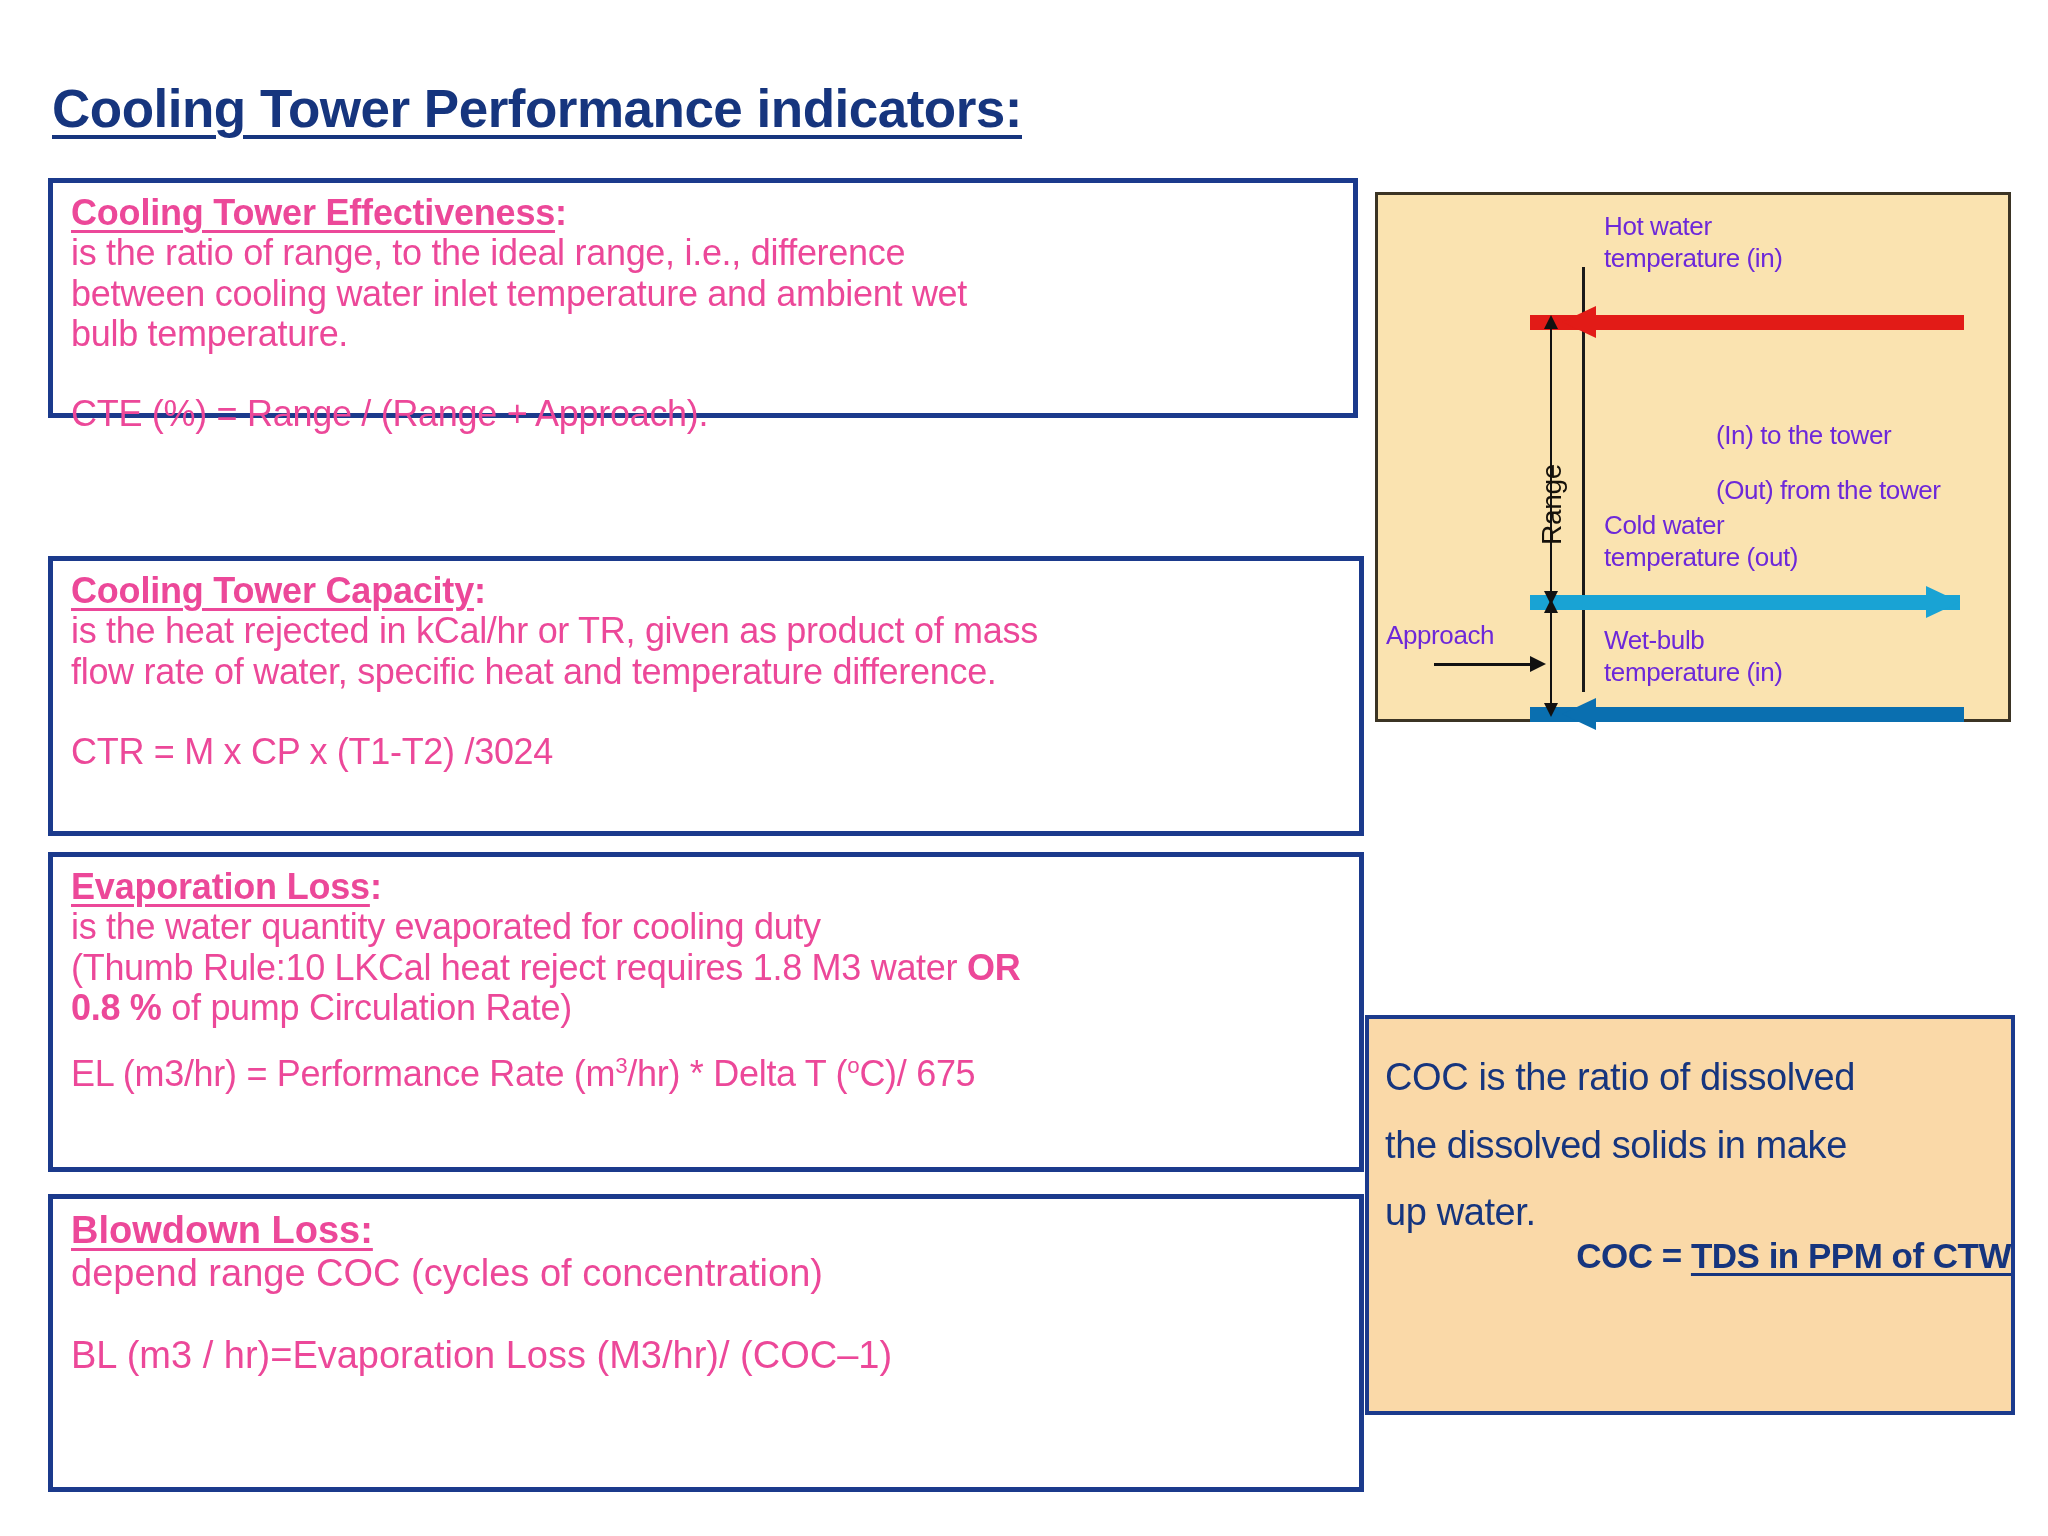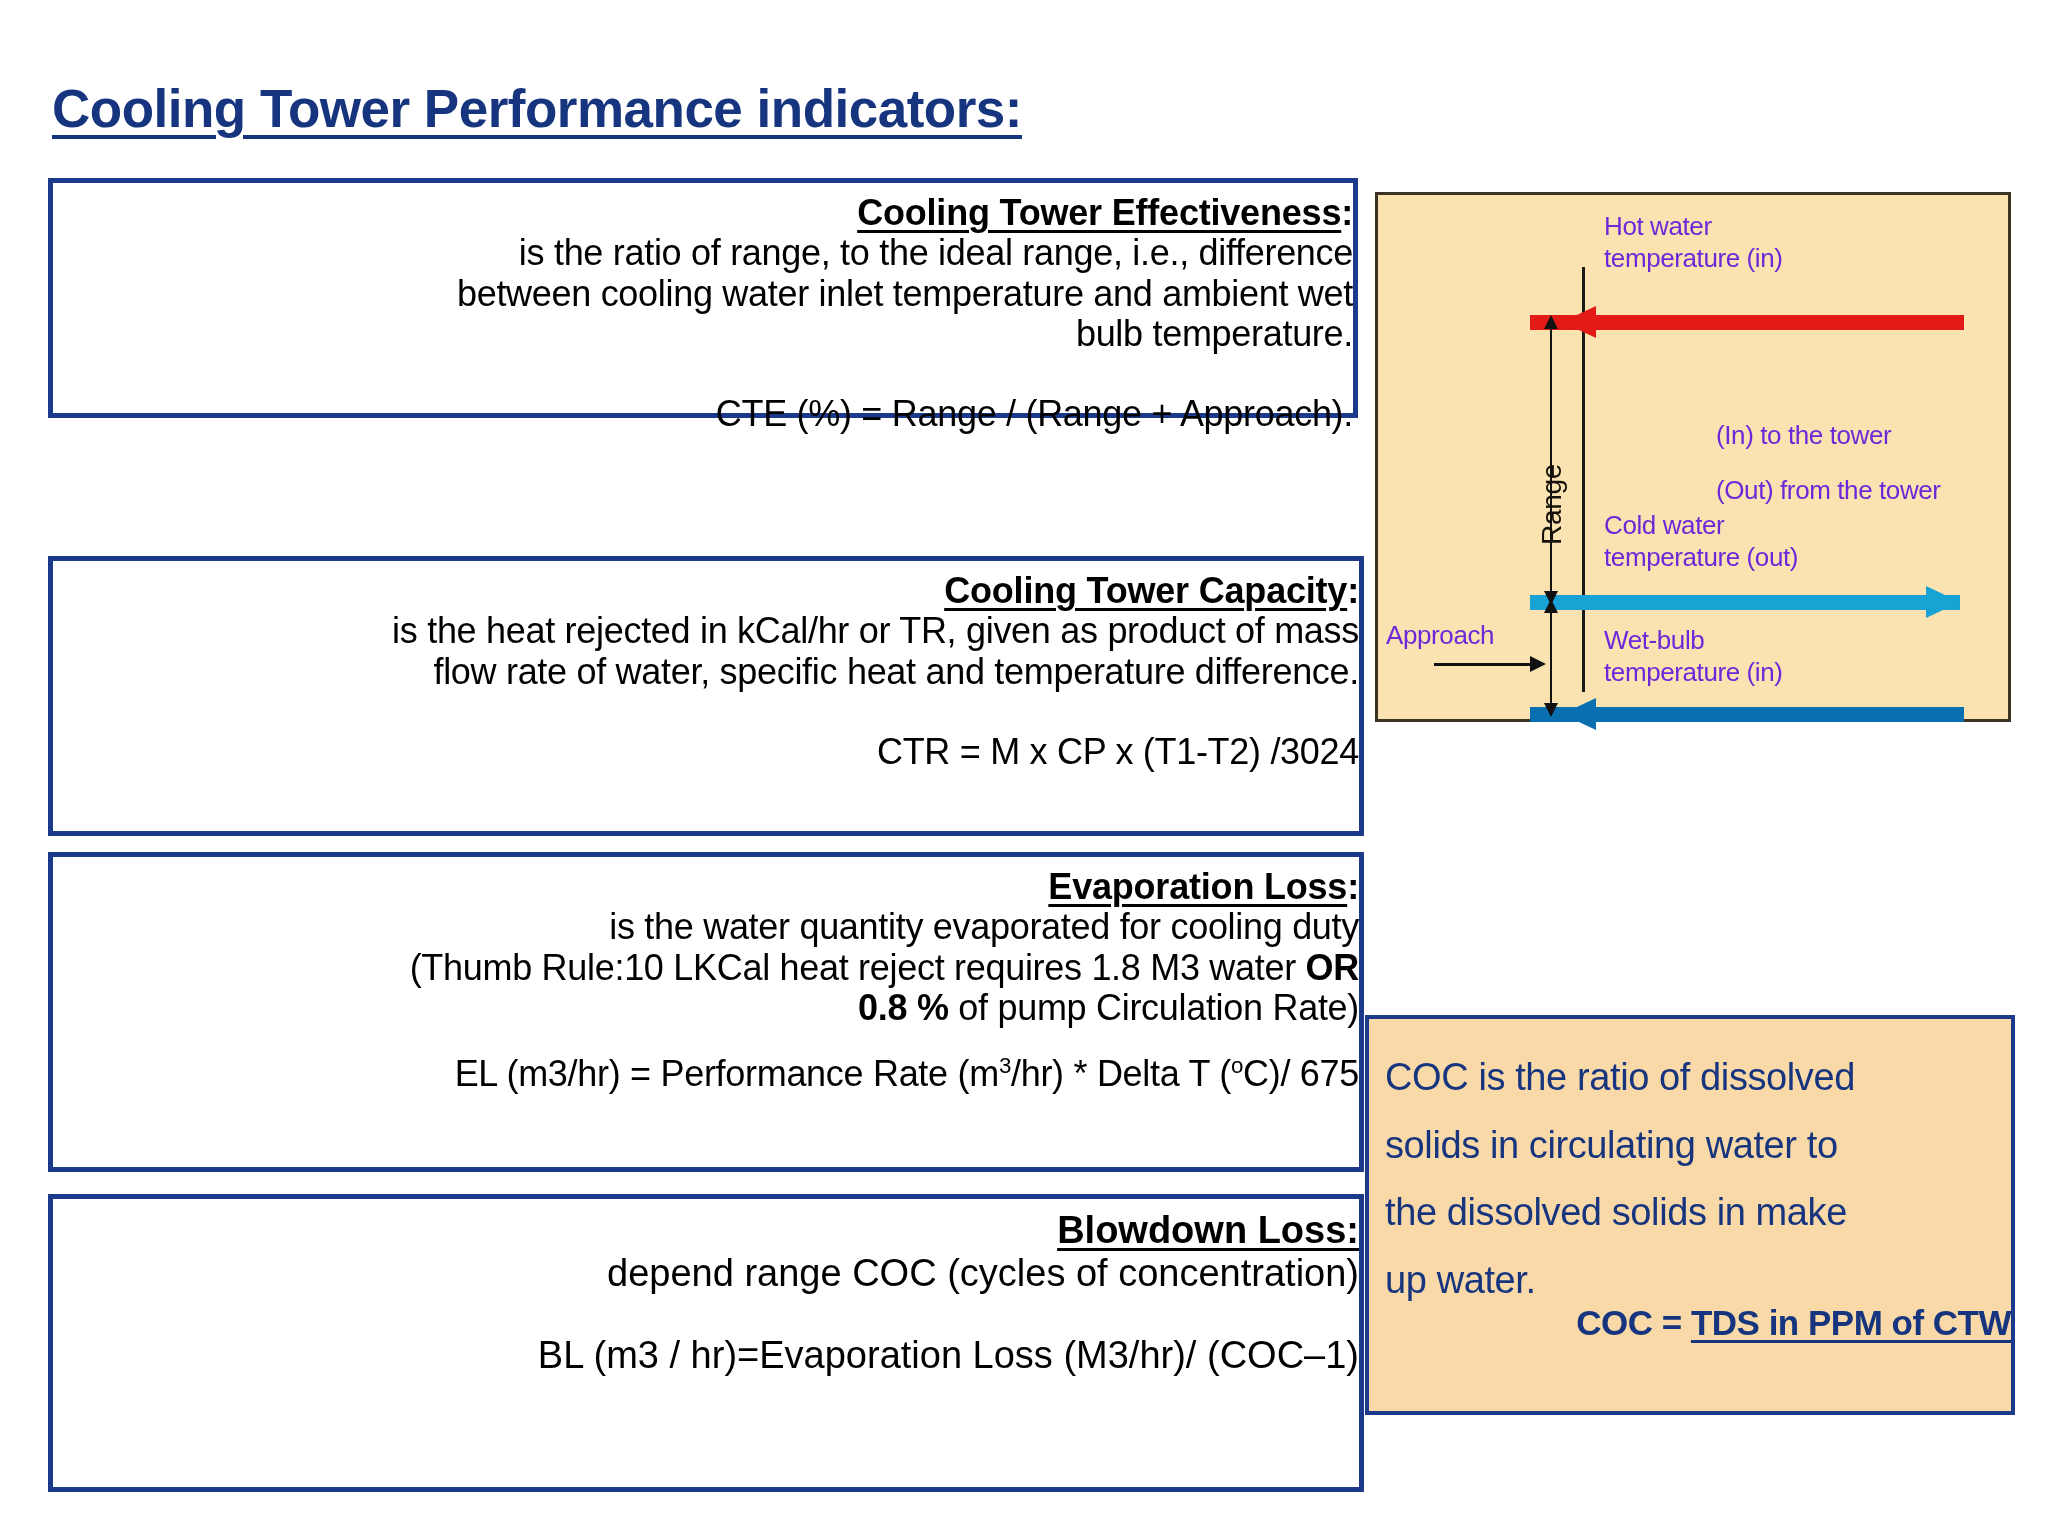--- a/index.html
+++ b/index.html
@@ -29,22 +29,21 @@
 
   
   .box{
     position:absolute;
     border:5px solid #1b3a8c;
     background:#ffffff;
     box-sizing:border-box;
   }
   .box-inner{
     padding:10px 0 0 18px;
-    color:#000000;
-    text-align:right;
+    color:#ec4899;
   }
   .hdr{
     font-size:36px;
     font-weight:bold;
     letter-spacing:-0.2px;
     white-space:nowrap;
     line-height:1.12;
   }
   .hdr .u{
     text-decoration:underline;
@@ -250,19 +249,18 @@
     <div class="mhead" style="left:166px;top:404px;border-left:7px solid transparent;border-right:7px solid transparent;border-bottom:14px solid #111;"></div>
     <div class="mhead" style="left:166px;top:508px;border-left:7px solid transparent;border-right:7px solid transparent;border-top:14px solid #111;"></div>
 
     <div class="dg dg-label" style="left:8px;top:425px;">Approach</div>
     <div class="measure" style="left:56px;top:468px;width:100px;height:3px;"></div>
     <div class="mhead" style="left:152px;top:461px;border-top:8px solid transparent;border-bottom:8px solid transparent;border-left:16px solid #111;"></div>
   </div>
 
   <div id="coc">
     <div class="cline">COC is the ratio of dissolved</div>
-    <div class="cline">solids in circulating water to</div>
     <div class="cline">the dissolved solids in make</div>
     <div class="cline">up water.</div>
     <div class="fr-top"><span>COC = </span><span class="u">TDS in PPM of CTW</span></div>
   </div>
 
 </div>
 
 </body></html>

